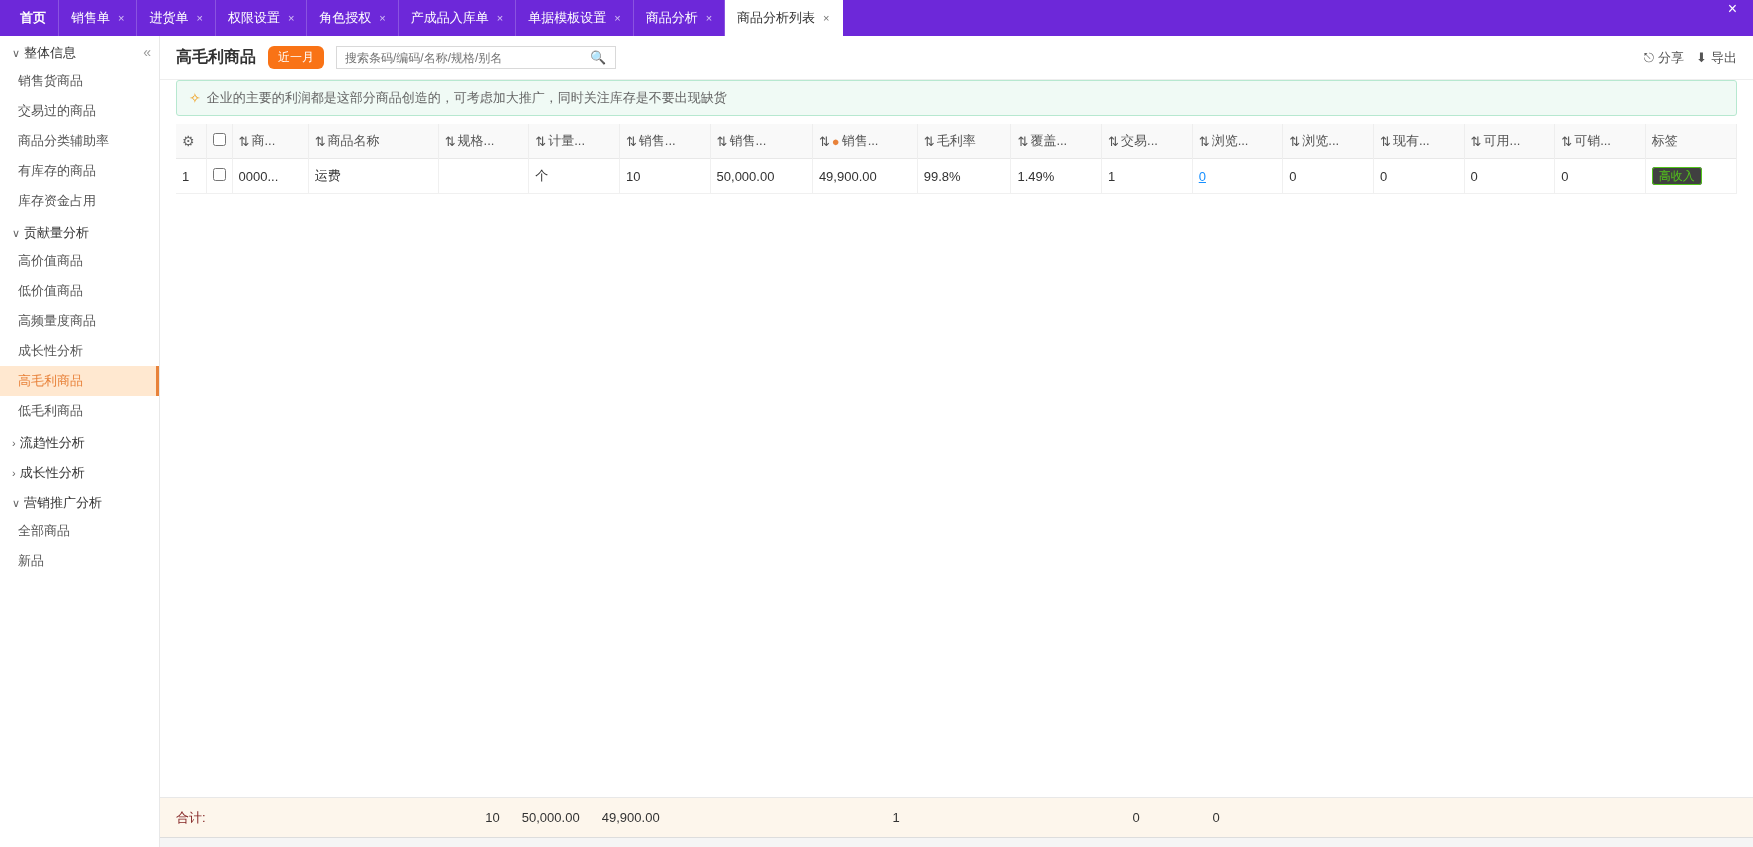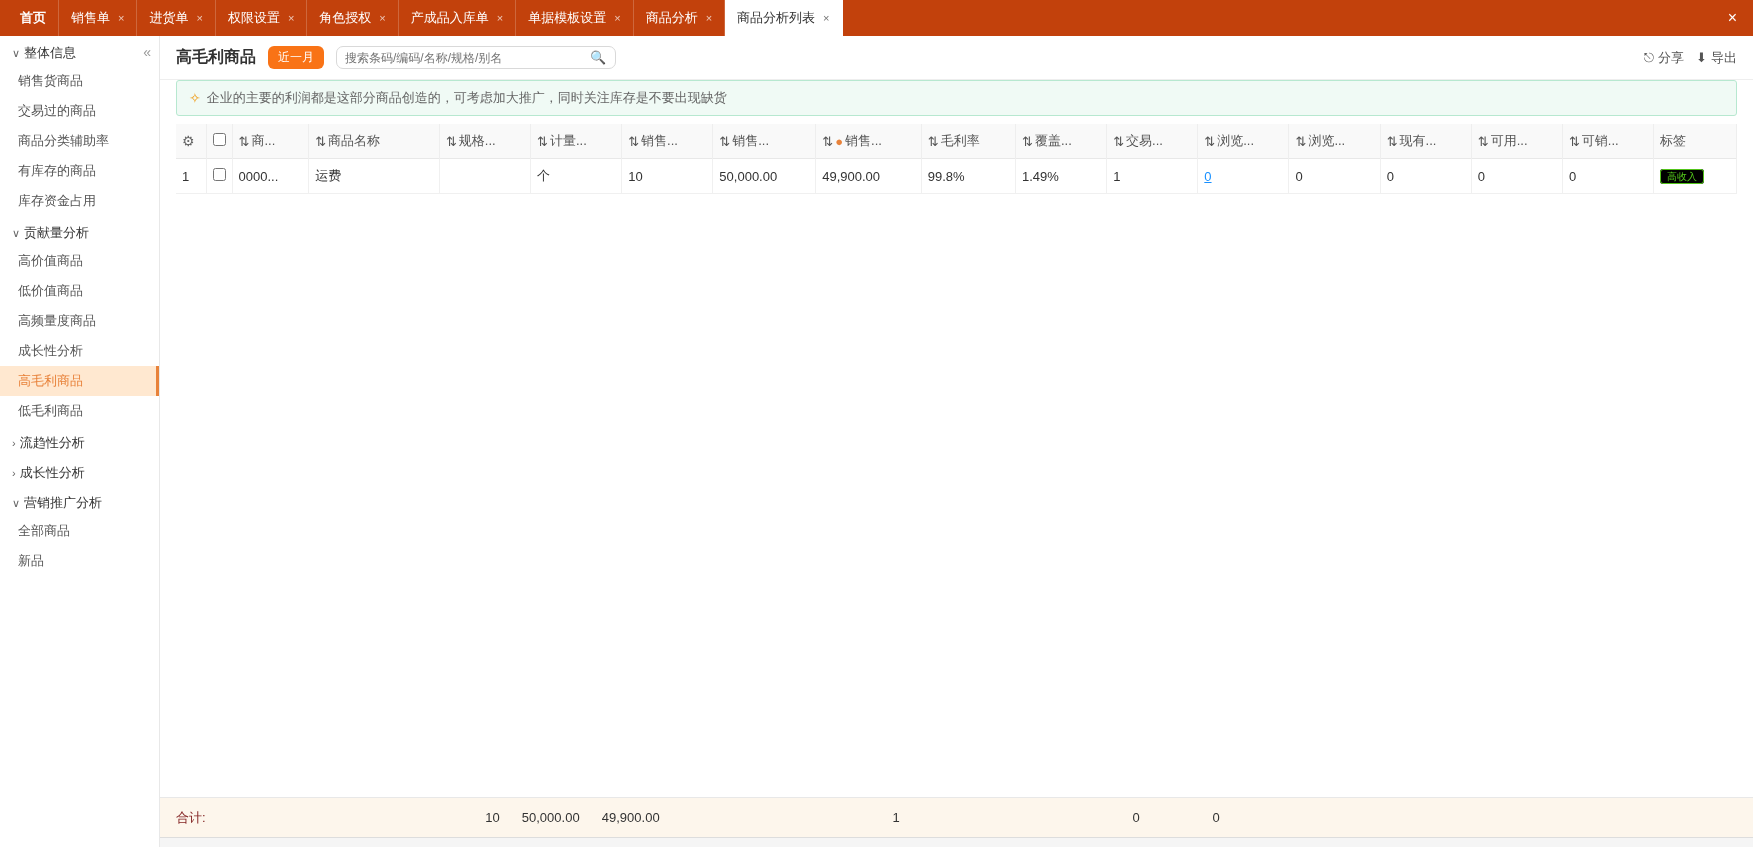--- a/index.html
+++ b/index.html
@@ -1,22 +1,22 @@
 <!DOCTYPE html>
 <html><head>
   <meta charset="utf-8">
   <style>
     * { box-sizing: border-box; margin: 0; padding: 0; font-family: 'Microsoft YaHei', Arial, sans-serif; font-size: 13px; }
     body { background: #f5f5f5; overflow: hidden; width: 1753px; height: 847px; }
 
     
     .top-nav {
       display: flex;
-      align-items: center;
-      background: #c2410c;
+      align-items: flex-start;
+      background: #6d28d9;
       height: 36px;
       padding: 0 8px;
       color: #fff;
       gap: 0;
     }
     .nav-tab {
       display: flex;
       align-items: center;
       padding: 0 12px;
       height: 36px;
@@ -103,21 +103,21 @@
       border: none;
       border-radius: 6px;
       padding: 3px 10px;
       font-size: 12px;
       cursor: pointer;
     }
     .search-box {
       display: flex;
       align-items: center;
       border: 1px solid #d9d9d9;
-      border-radius: 7px;
+      border-radius: 0;
       padding: 3px 8px;
       gap: 6px;
       flex: 1;
       max-width: 280px;
     }
     .search-box input {
       border: none;
       outline: none;
       font-size: 12px;
       color: #999;
@@ -182,26 +182,26 @@
     table thead th .col-label { display: flex; align-items: center; gap: 2px; }
     table tbody tr { border-bottom: 1px solid #f0f0f0; }
     table tbody td {
       padding: 8px 6px;
       color: #333;
       border-right: 1px solid #f0f0f0;
       white-space: nowrap;
       font-size: 13px;
     }
     .tag-badge {
-      background: #000000;
+      background: #404040;
       color: #52c41a;
       border: 1px solid #52c41a;
       border-radius: 3px;
       padding: 1px 6px;
-      font-size: 10px;
+      font-size: 12px;
     }
 
     
     .footer-summary {
       background: #fdf6ec;
       border-top: 1px solid #e8e8e8;
       padding: 10px 16px;
       display: flex;
       align-items: center;
       min-height: 40px;

